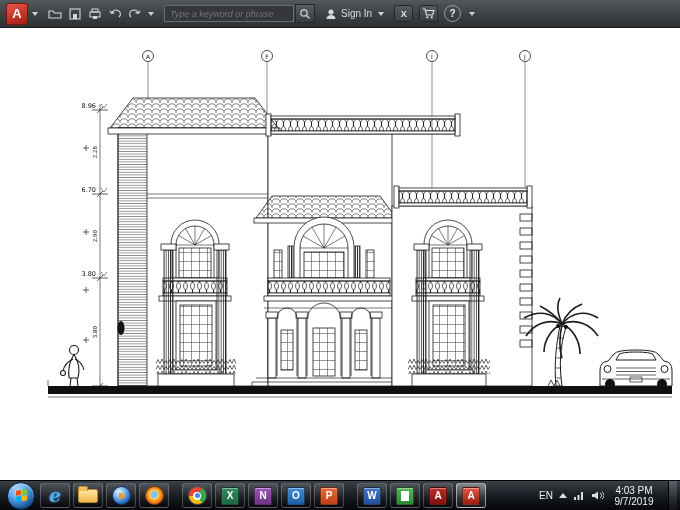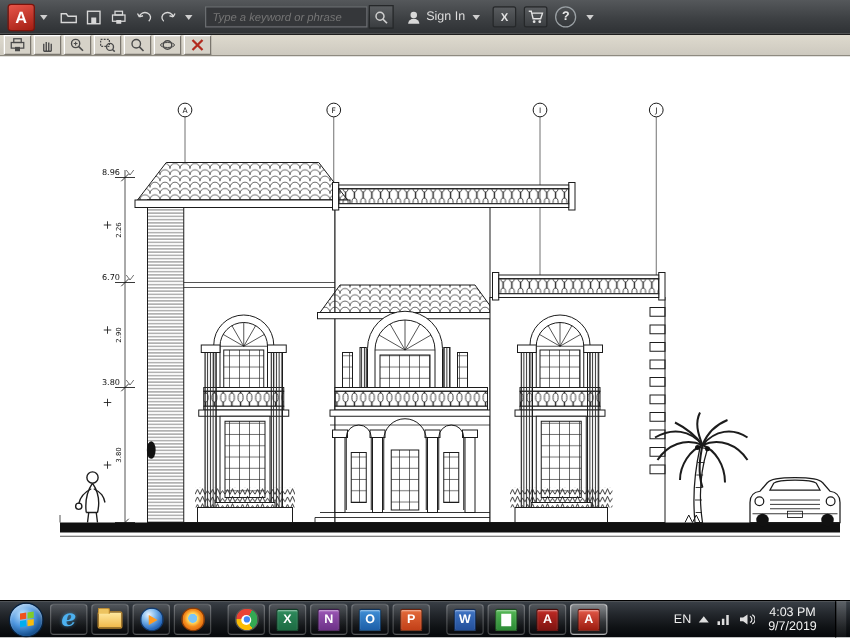--- a/index.html
+++ b/index.html
@@ -35,21 +35,21 @@
     align-items:center;justify-content:center;color:#e8e8e8;font-size:10px;font-weight:bold;background:transparent;}
 
   
   .toolbar2{position:absolute;left:0;top:28px;width:680px;height:17px;box-sizing:border-box;
     background:linear-gradient(180deg,#dedace 0%,#cdc9bf 100%);border-bottom:1px solid #8e8a80;
     display:flex;align-items:center;padding:0 3px;gap:2px;}
   .t2-btn{width:20px;height:14px;display:flex;align-items:center;justify-content:center;
     background:#d6d2c8;border:1px solid;border-color:#ffffff #7a766e #7a766e #ffffff;}
 
   
-  .canvas{position:absolute;left:0;top:60px;width:680px;height:435px;background:#ffffff;}
+  .canvas{position:absolute;left:0;top:28px;width:680px;height:435px;background:#ffffff;}
   .canvas svg{display:block;}
 
   
   .taskbar{position:absolute;left:0;top:480px;width:680px;height:30px;box-sizing:border-box;
     background:linear-gradient(180deg,#3a4047 0%,#23272c 35%,#101316 70%,#05070a 100%);
     border-top:1px solid #000;display:flex;align-items:center;padding:0 3px;}
   .orb{width:26px;height:26px;border-radius:50%;margin:0 5px 0 4px;flex:none;
     background:radial-gradient(circle at 38% 32%,#bfe3ff 0%,#4f97e0 40%,#15508f 72%,#0a3260 100%);
     border:1px solid #061f3c;display:flex;align-items:center;justify-content:center;
     box-shadow:inset 0 2px 3px rgba(255,255,255,.5);}

